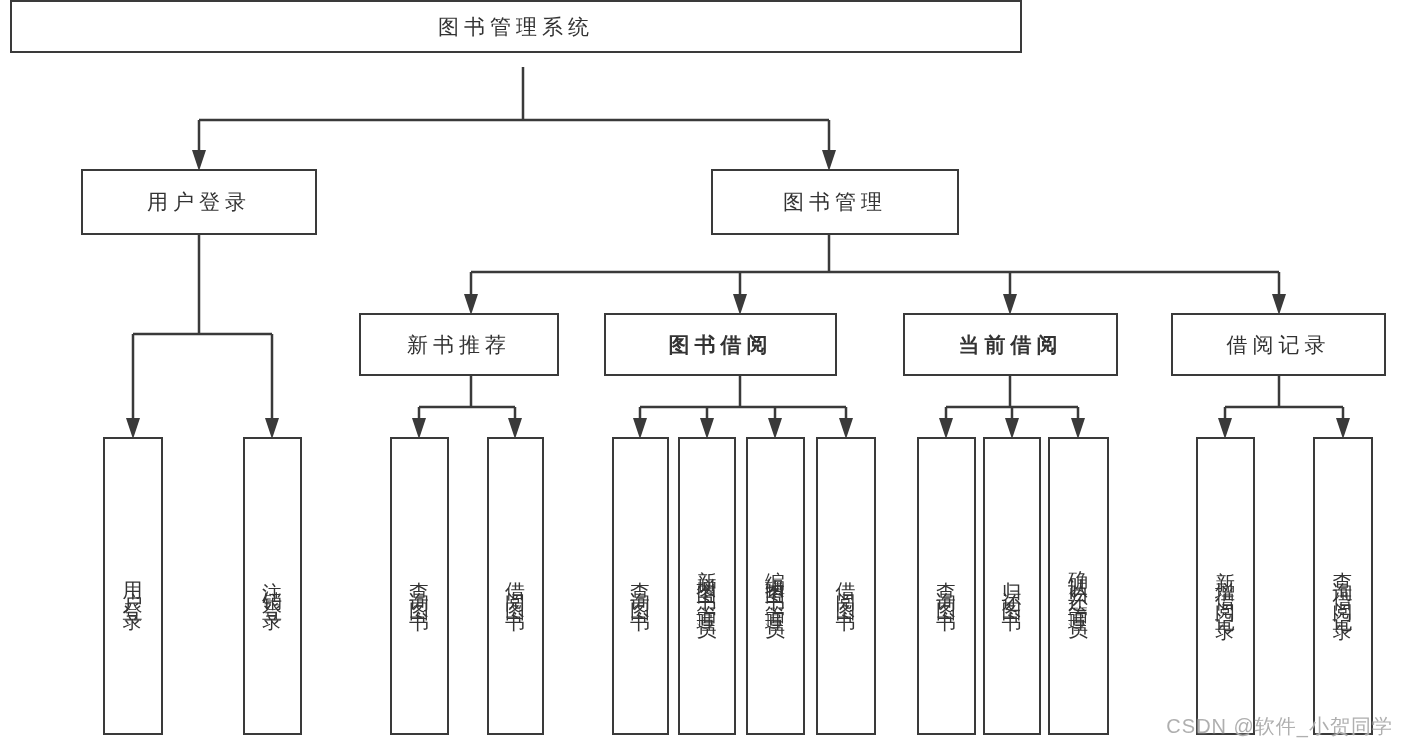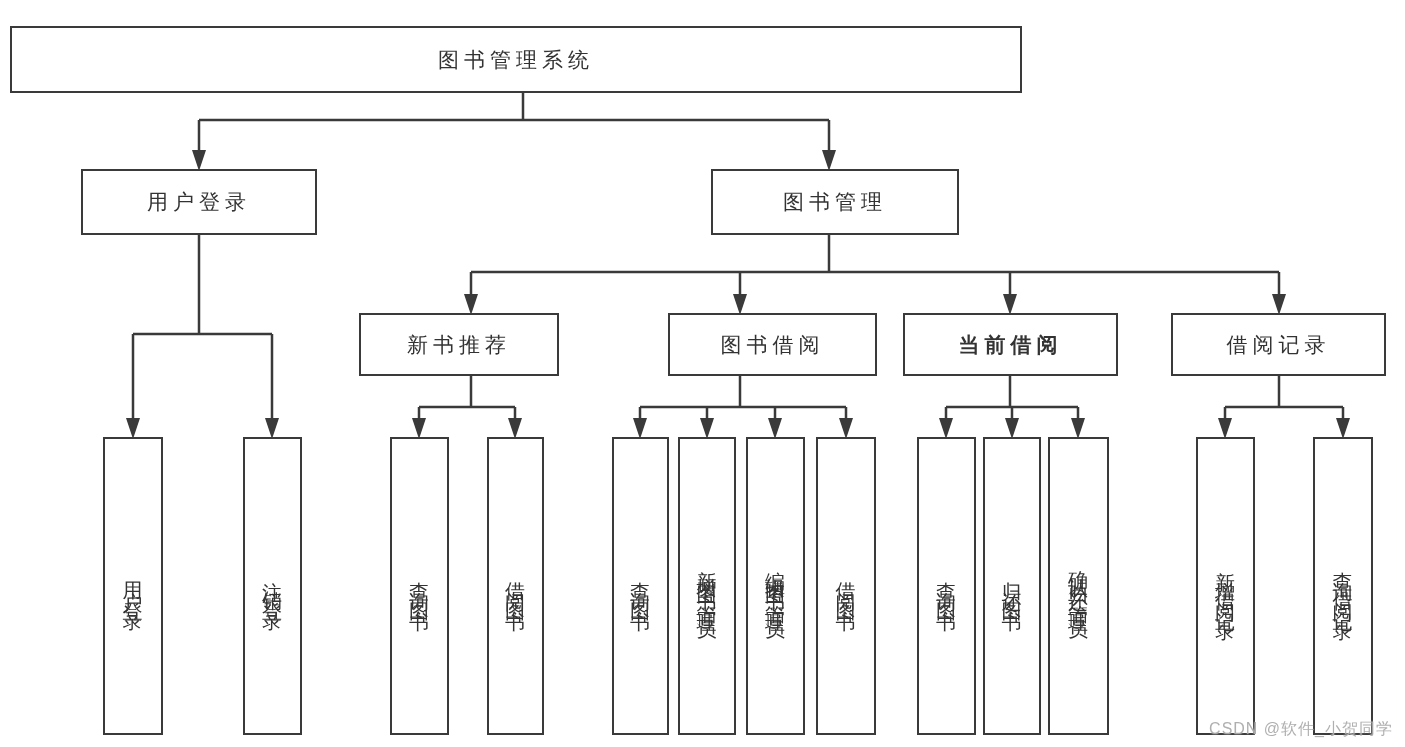--- a/index.html
+++ b/index.html
@@ -18,26 +18,26 @@
     border:2.5px solid #3a3a3a;
     color:#333333;
     display:flex;
     align-items:center;
     justify-content:center;
     z-index:1;
     font-size:21px;
     letter-spacing:5px;
     white-space:nowrap;
   }
-  .root{left:10px;top:26px;width:1012px;height:67px;}
+  .root{left:10px;top:0;width:1012px;height:53px;}
   .lvl2-left {left:81px; top:169px;width:236px;height:66px;}
   .lvl2-right{left:711px;top:169px;width:248px;height:66px;}
   .lvl3{top:313px;height:63px;}
   .l3-a{left:359px; width:200px;}
-  .l3-b{left:668px; width:209px;}
+  .l3-b{left:604px; width:233px;font-weight:bold;}
   .l3-c{left:903px; width:215px;font-weight:bold;}
   .l3-d{left:1171px;width:215px;}
   .vbox{
     top:437px;height:298px;
     writing-mode:vertical-rl;
     text-orientation:mixed;
     font-size:20px;
     letter-spacing:10px;
     line-height:1;
     padding:4px 0;
@@ -54,21 +54,21 @@
   .v9 {left:917px; width:59px;}
   .v10{left:983px; width:58px;}
   .v11{left:1048px;width:61px;}
   .v12{left:1196px;width:59px;}
   .v13{left:1313px;width:60px;}
   .watermark{
     position:absolute;
     right:12px;bottom:7px;
     z-index:2;
     color:rgba(168,168,168,0.92);
-    font-size:16px;
+    font-size:20px;
     letter-spacing:1px;
     text-shadow:0 0 2px rgba(255,255,255,0.9);
     white-space:nowrap;
   }
 </style>
 </head>
 <body>
 
 <div id="stage">
 

